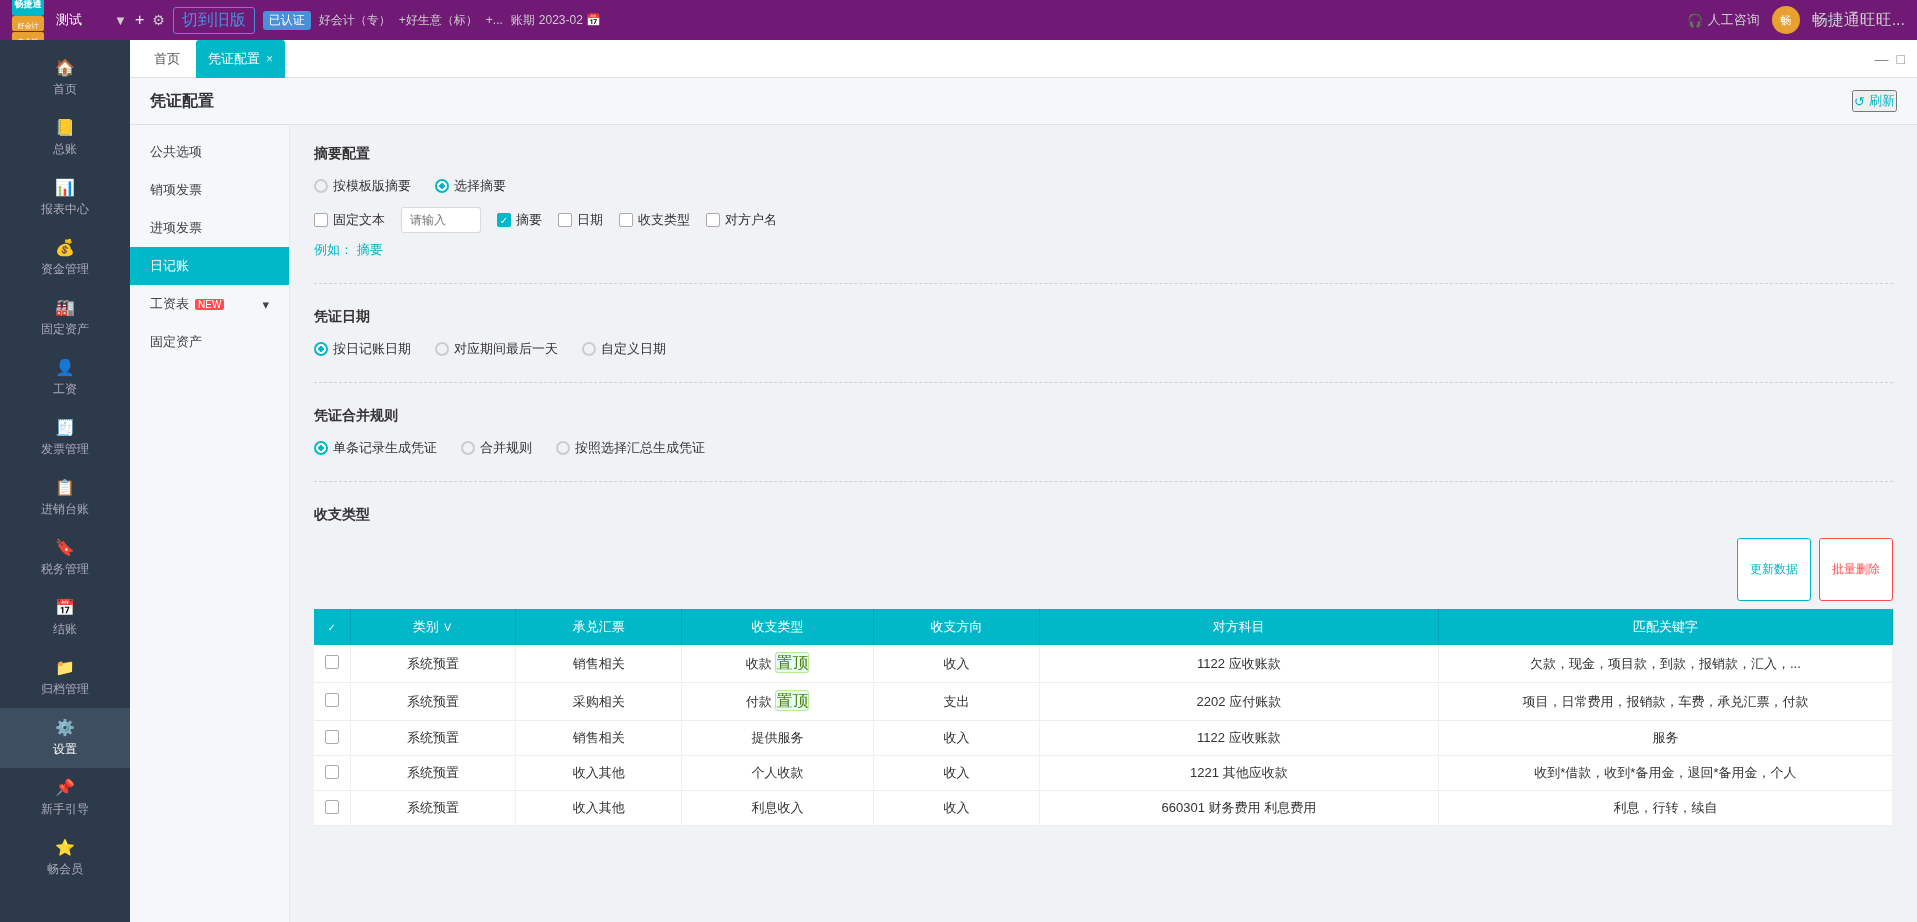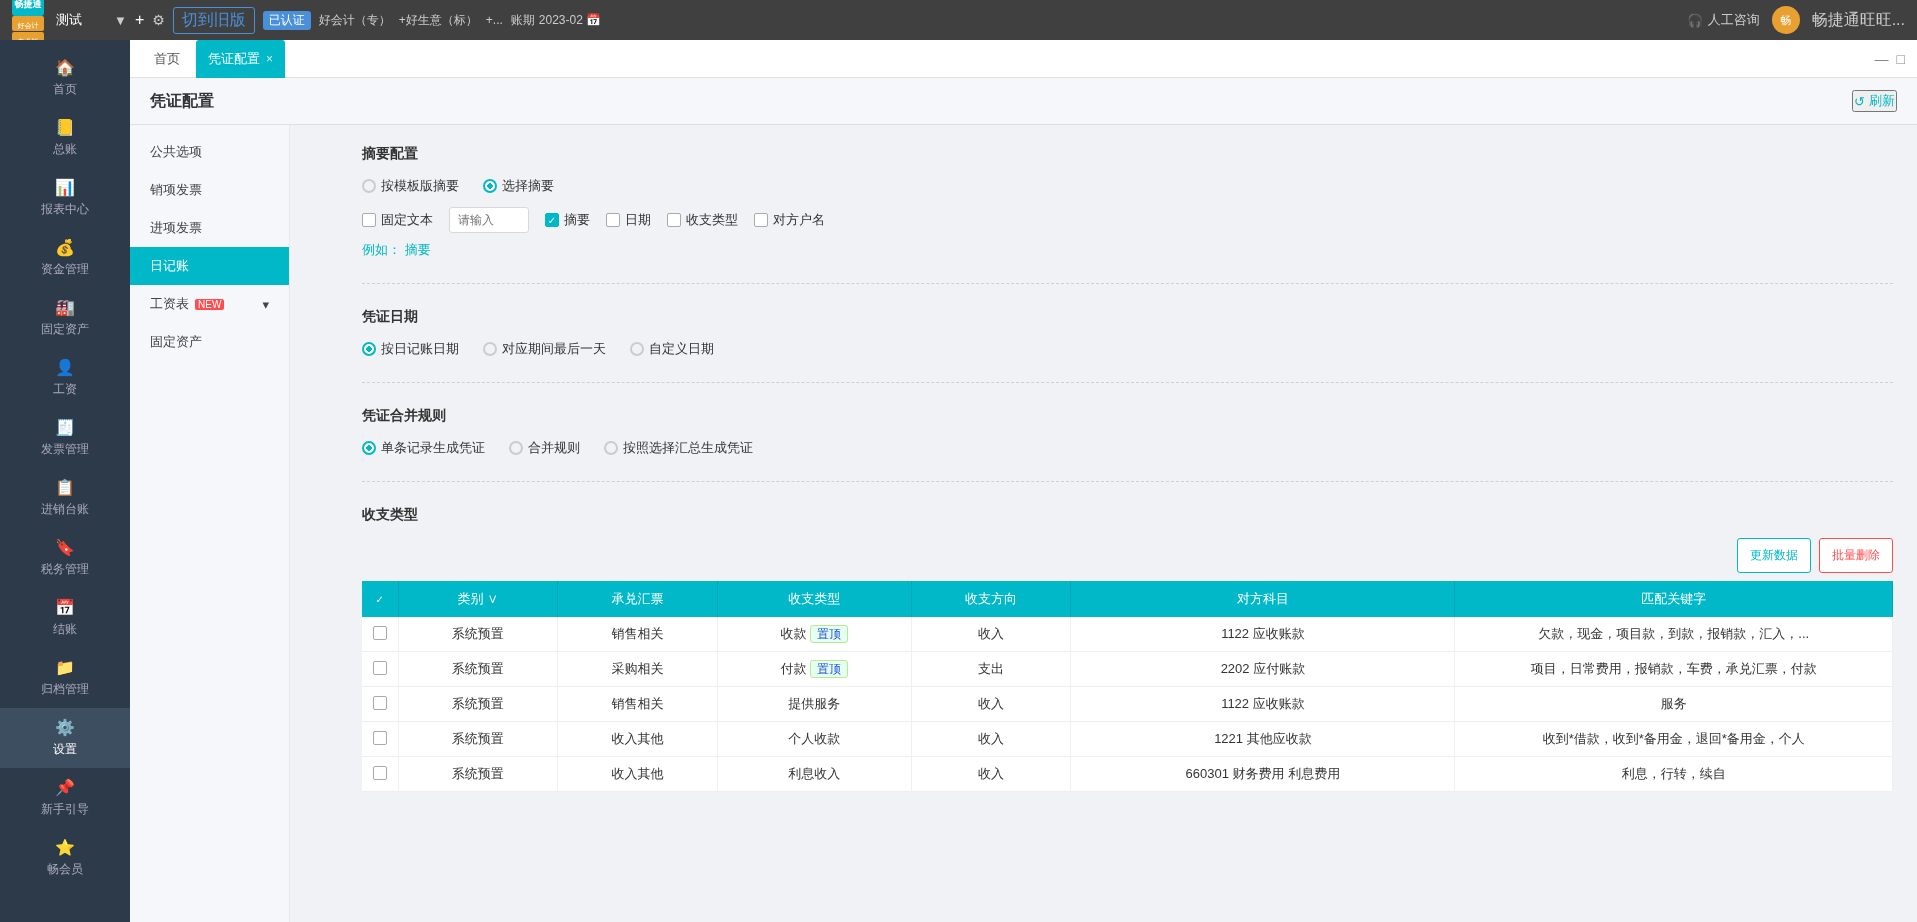--- a/index.html
+++ b/index.html
@@ -1,19 +1,19 @@
 <!DOCTYPE html>
 <html><head>
   <meta charset="utf-8">
   <style>
     * { box-sizing: border-box; margin: 0; padding: 0; }
     body { font-family: "Microsoft YaHei", "PingFang SC", Arial, sans-serif; font-size: 13px; background: #f0f2f5; color: #333; }
 
     
-    .top-bar { display: flex; align-items: center; height: 40px; background: #404040; padding: 0 12px; gap: 8px; }
+    .top-bar { display: flex; align-items: center; height: 40px; background: #701a75; padding: 0 12px; gap: 8px; }
     .top-bar-title { color: #fff; font-size: 13px; margin-right: 24px; }
     .top-bar-select { color: #ccc; font-size: 13px; display: flex; align-items: center; gap: 4px; cursor: pointer; }
     .top-bar-btn { background: transparent; border: 1px solid #4a90d9; color: #4a90d9; border-radius: 3px; padding: 2px 8px; font-size: 16px; cursor: pointer; }
     .top-bar-badge { background: #4a90d9; color: #fff; border-radius: 3px; padding: 1px 6px; font-size: 12px; }
     .top-bar-tag { color: #ccc; font-size: 12px; }
     .top-bar-period { color: #ccc; font-size: 12px; display: flex; align-items: center; gap: 4px; }
     .top-bar-right { margin-left: auto; display: flex; align-items: center; gap: 12px; }
     .top-bar-right-btn { color: #ccc; font-size: 13px; display: flex; align-items: center; gap: 4px; cursor: pointer; }
     .avatar { width: 28px; height: 28px; border-radius: 50%; background: #e8a030; display: flex; align-items: center; justify-content: center; color: #fff; font-size: 11px; }
 
@@ -36,21 +36,21 @@
     .tab-close { font-size: 12px; cursor: pointer; opacity: 0.8; }
     .tab-minimize { margin-left: auto; display: flex; gap: 8px; }
     .tab-minimize span { cursor: pointer; color: #888; font-size: 14px; }
 
     
     .page-header { background: #f5f7fa; padding: 12px 20px; display: flex; align-items: center; justify-content: space-between; border-bottom: 1px solid #e0e0e0; }
     .page-title { font-size: 16px; font-weight: bold; color: #333; }
     .refresh-btn { color: #00b8c8; font-size: 13px; cursor: pointer; display: flex; align-items: center; gap: 4px; }
 
     
-    .content-wrapper { display: flex; flex: 1; gap: 48px; }
+    .content-wrapper { display: flex; flex: 1; }
     .left-nav { width: 160px; background: #f5f7fa; border-right: 1px solid #e8e8e8; padding-top: 8px; }
     .left-nav-item { padding: 10px 20px; font-size: 13px; color: #444; cursor: pointer; display: flex; align-items: center; gap: 6px; }
     .left-nav-item.active { background: #00b8c8; color: #fff; }
     .left-nav-item .new-badge { background: #ff4d4f; color: #fff; font-size: 10px; border-radius: 2px; padding: 0 3px; }
 
     
     .right-content { flex: 1; padding: 20px 24px; overflow-y: auto; }
 
     
     .section { margin-bottom: 24px; }
@@ -69,29 +69,29 @@
     .checkbox-box { width: 14px; height: 14px; border: 1px solid #aaa; border-radius: 2px; display: inline-flex; align-items: center; justify-content: center; background: #fff; }
     .checkbox-box.checked { background: #00b8c8; border-color: #00b8c8; color: #fff; font-size: 10px; }
     .text-input { border: 1px solid #d9d9d9; border-radius: 3px; padding: 3px 8px; font-size: 12px; width: 80px; color: #999; height: 26px; }
 
     
     .example-text { color: #00b8c8; font-size: 13px; margin-top: 8px; }
 
     
     .action-row { display: flex; justify-content: flex-end; gap: 8px; margin-bottom: 8px; }
     .btn-outline { border: 1px solid #00b8c8; color: #00b8c8; background: #fff; border-radius: 3px; padding: 4px 12px; font-size: 12px; cursor: pointer; }
-    .btn-outline-danger { border: 1px solid #ff4d4f; color: #ff4d4f; background: #fff; border-radius: 3px; padding: 8px 12px; font-size: 12px; cursor: pointer; }
+    .btn-outline-danger { border: 1px solid #ff4d4f; color: #ff4d4f; background: #fff; border-radius: 3px; padding: 22px 12px; font-size: 12px; cursor: pointer; }
 
     
     .data-table { width: 100%; border-collapse: collapse; font-size: 13px; }
     .data-table thead tr { background: #00b8c8; color: #fff; }
     .data-table thead th { padding: 9px 10px; text-align: center; font-weight: normal; border-right: 1px solid #00a8b5; }
     .data-table tbody tr { background: #fff; border-bottom: 1px solid #eee; }
     .data-table tbody td { padding: 8px 10px; text-align: center; border-right: 1px solid #f0f0f0; }
-    .tag-green { background: #e6fff3; color: #1d4ed8; border: 1px solid #b7eb8f; border-radius: 3px; padding: 1px 6px; font-size: 12px; cursor: pointer; }
+    .tag-green { background: #e6fff3; color: #4d7c0f; border: 1px solid #b7eb8f; border-radius: 3px; padding: 1px 0; font-size: 16px; cursor: pointer; }
     .ellipsis { text-overflow: ellipsis; overflow: hidden; white-space: nowrap; max-width: 200px; }
 
     
     .top-plus { color: #fff; font-size: 16px; cursor: pointer; }
     .top-gear { color: #ccc; font-size: 14px; cursor: pointer; }
   </style>
 </head>
 <body>
 
 <div class="top-bar">

